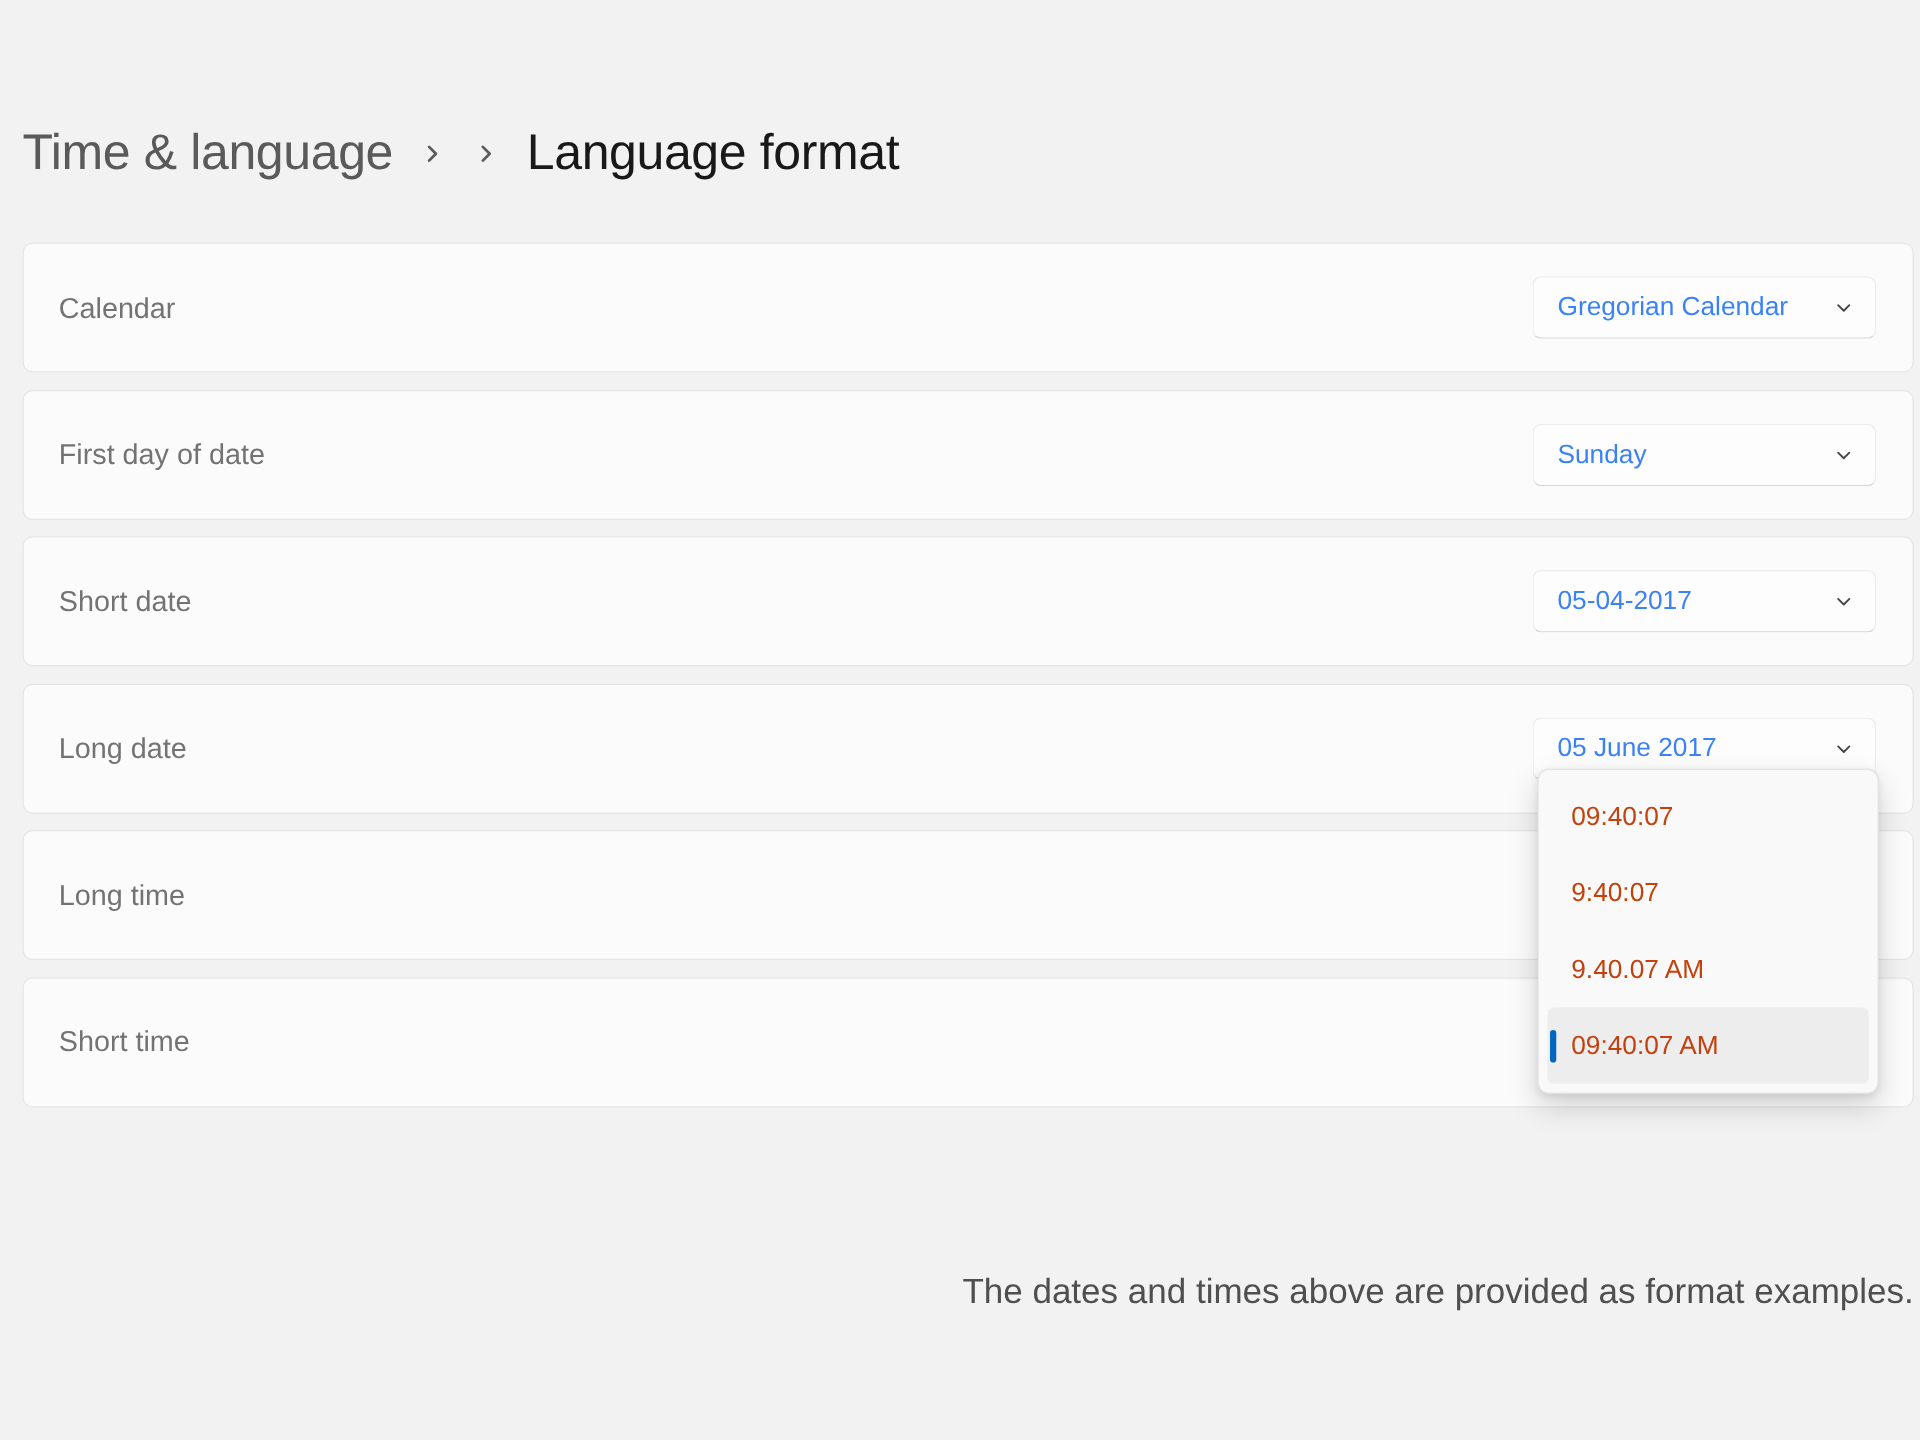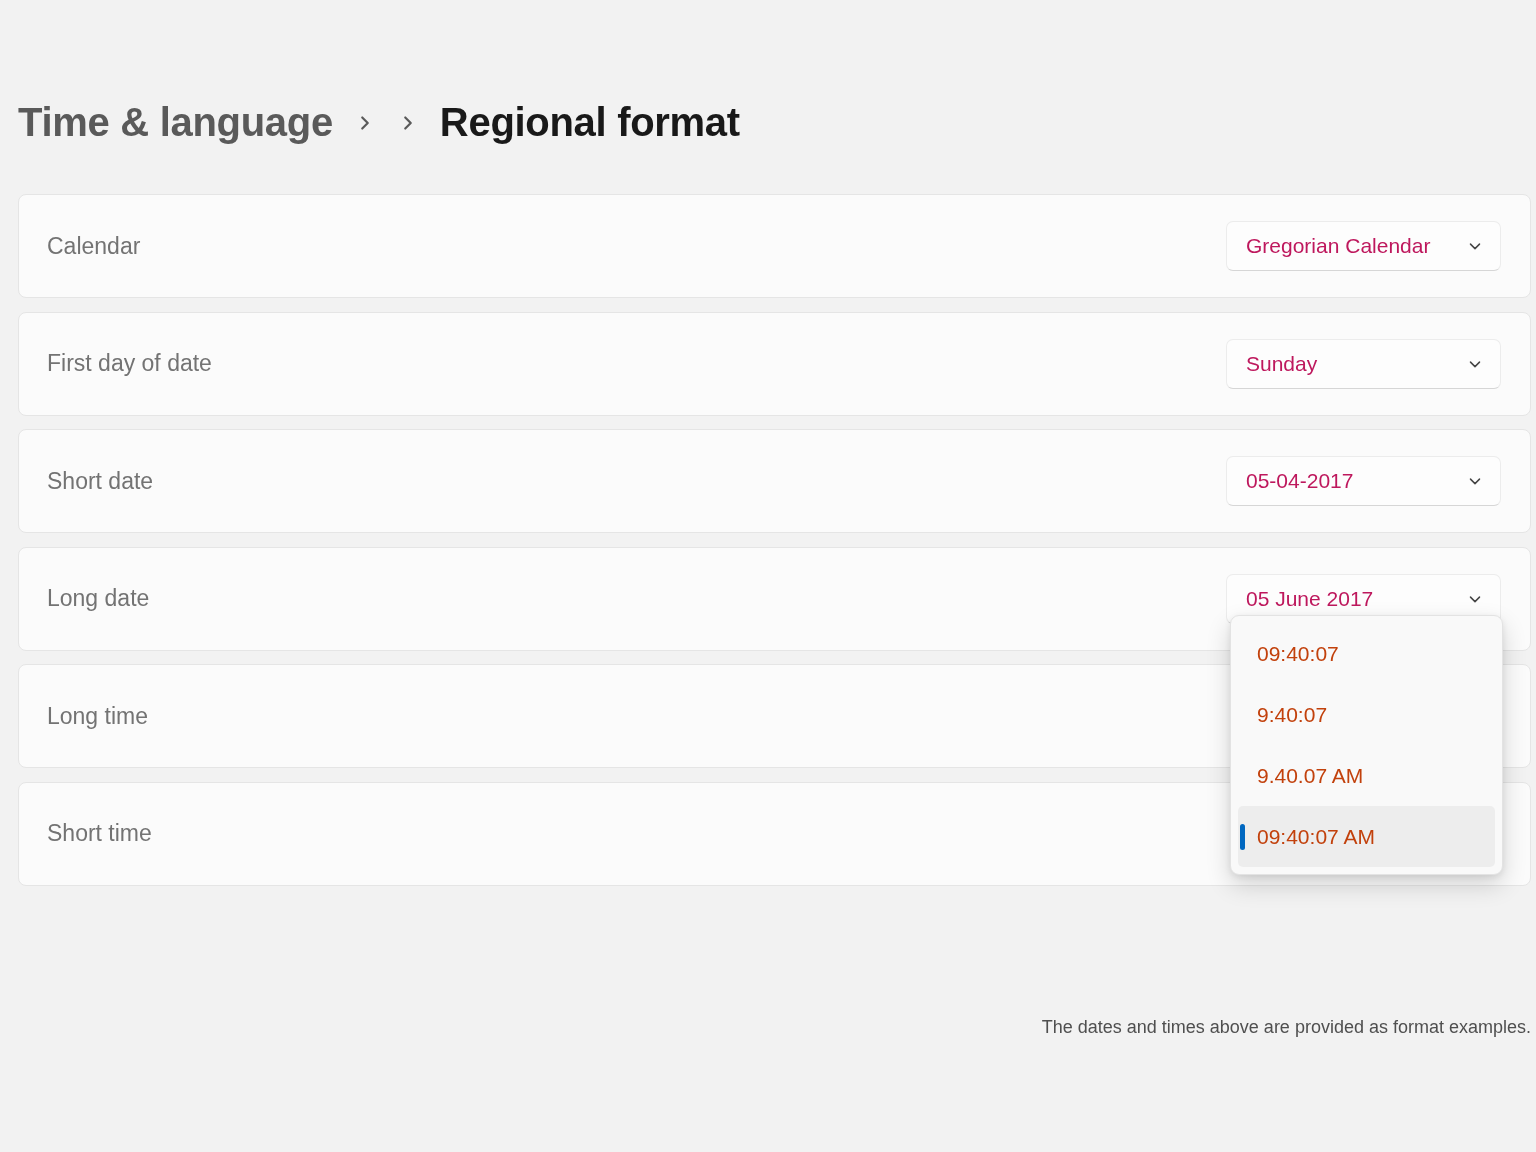--- a/index.html
+++ b/index.html
@@ -7,21 +7,21 @@
     width:1536px;height:1152px;
     background:#f2f2f2;
     font-family:"Liberation Sans","DejaVu Sans",sans-serif;
     position:relative;overflow:hidden;
     color:#1b1b1b;
   }
   
   .breadcrumb{
     position:absolute;left:18px;top:100px;
     display:flex;align-items:center;gap:21px;
-    font-size:40px;font-weight:700;letter-spacing:-0.3px;
+    font-size:40px;font-weight:400;letter-spacing:-0.3px;
     white-space:nowrap;
   }
   .crumb{color:#5a5a5a;cursor:pointer;}
   .crumb.current{color:#191919;}
   .crumb-sep{display:flex;align-items:center;}
   
   .rows{position:absolute;left:18px;top:194px;width:1513px;}
   .card{
     height:104px;margin-bottom:13.5px;
     background:#fbfbfb;
@@ -31,21 +31,21 @@
     padding:0 29px 0 28px;box-sizing:border-box;
   }
   .row-label{font-size:23px;color:#737373;}
   .combo{
     width:275px;height:50px;box-sizing:border-box;
     background:#fdfdfd;
     border:1px solid #ececec;border-bottom-color:#d6d6d6;
     border-radius:7px;
     display:flex;align-items:center;
     padding:0 16px 0 19px;
-    font-size:21px;color:#be185d;
+    font-size:21px;color:#3b82f6;
     cursor:pointer;
   }
   .combo-value{flex:1;text-align:left;overflow:hidden;white-space:nowrap;}
   .combo-chevron{display:flex;align-items:center;margin-left:8px;}
   
   .flyout{
     position:absolute;left:1230px;top:615px;width:273px;box-sizing:border-box;
     background:#f9f9f9;
     border:1px solid #e3e3e3;
     border-radius:9px;
@@ -61,40 +61,40 @@
     position:relative;cursor:pointer;
   }
   .option.selected{background:#ededed;}
   .pill{
     position:absolute;left:2px;top:50%;transform:translateY(-50%);
     width:5px;height:26px;border-radius:3px;
   }
   
   .footer-note{
     position:absolute;right:5px;top:1017px;
-    font-size:18px;color:#4f4f4f;text-align:right;
+    font-size:28px;color:#4f4f4f;text-align:right;
   }
   .chev-down svg,.chev-right svg{display:block;}
 </style>
 </head>
 <body>
 
 <div class="breadcrumb">
   <span class="crumb">Time &amp; language</span>
   <span class="crumb-sep chev-right">
     <svg width="22" height="26" viewBox="0 0 24 24">
         <path d="M9 6l6 6-6 6" fill="none" stroke="#5a5a5a" stroke-width="2.4" stroke-linecap="round" stroke-linejoin="round"></path>
       </svg>
   </span>
   <span class="crumb-sep chev-right">
     <svg width="22" height="26" viewBox="0 0 24 24">
         <path d="M9 6l6 6-6 6" fill="none" stroke="#5a5a5a" stroke-width="2.4" stroke-linecap="round" stroke-linejoin="round"></path>
       </svg>
   </span>
-  <span class="crumb current">Regional format</span>
+  <span class="crumb current">Language format</span>
 </div>
 
 <div class="rows">
 
   <div class="card">
     <span class="row-label">Calendar</span>
     <div class="combo">
       <span class="combo-value">Gregorian Calendar</span>
       <span class="combo-chevron chev-down">
         <svg width="18" height="18" viewBox="0 0 24 24">

